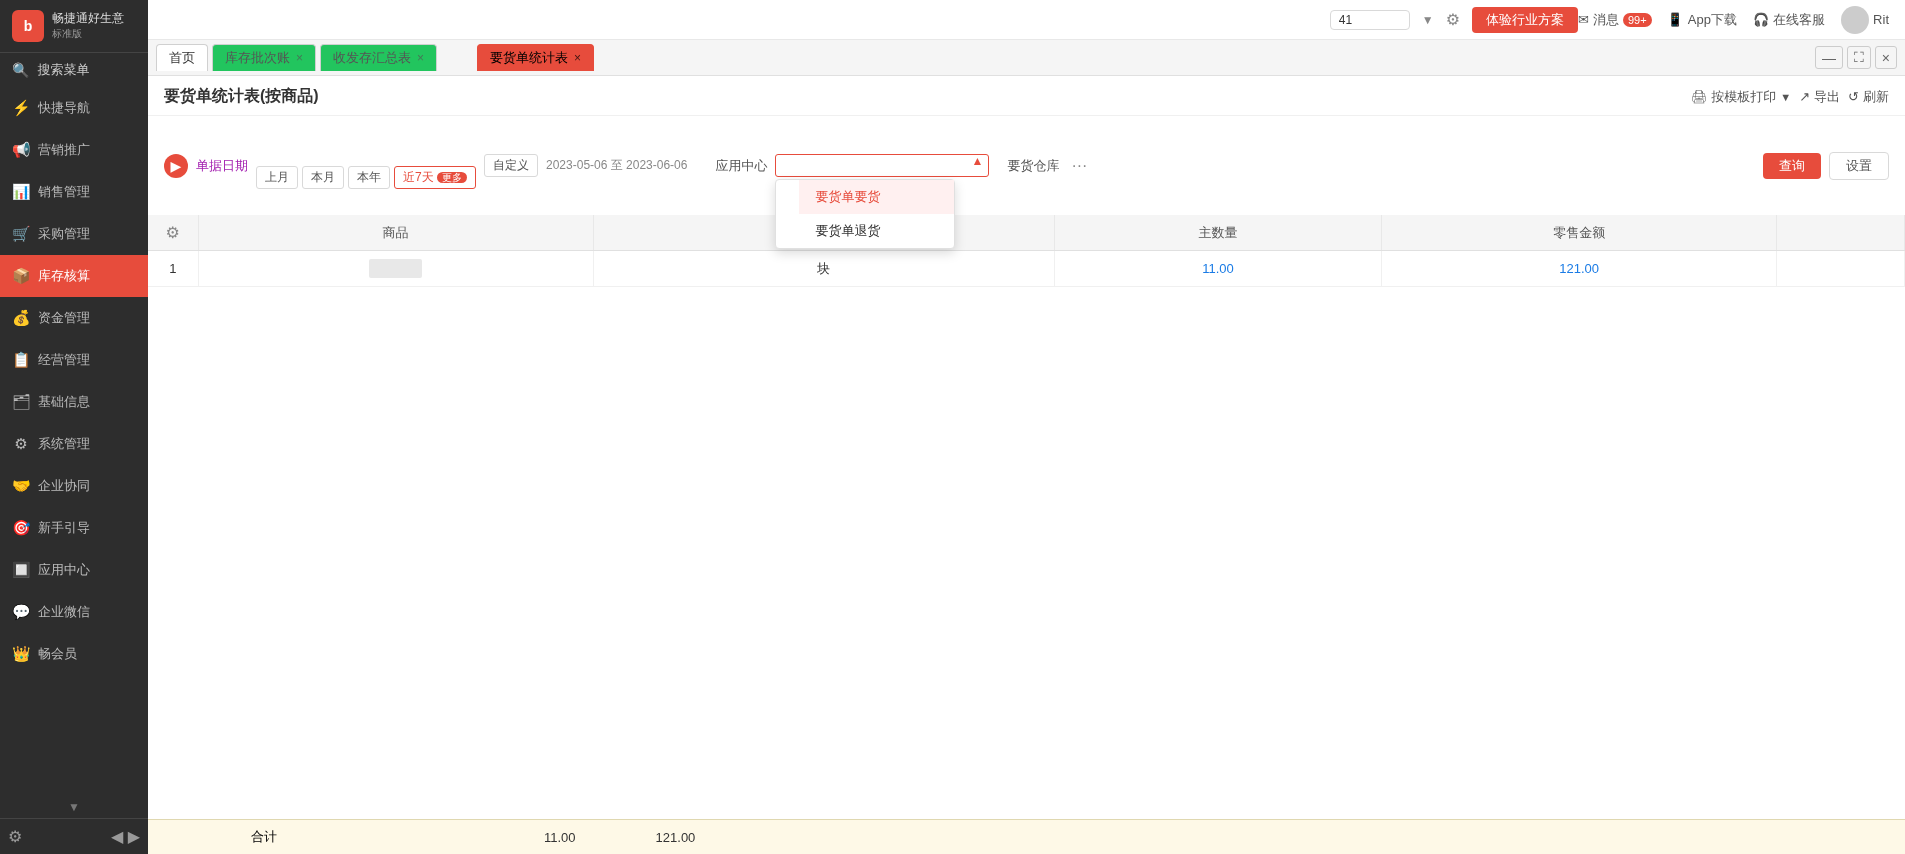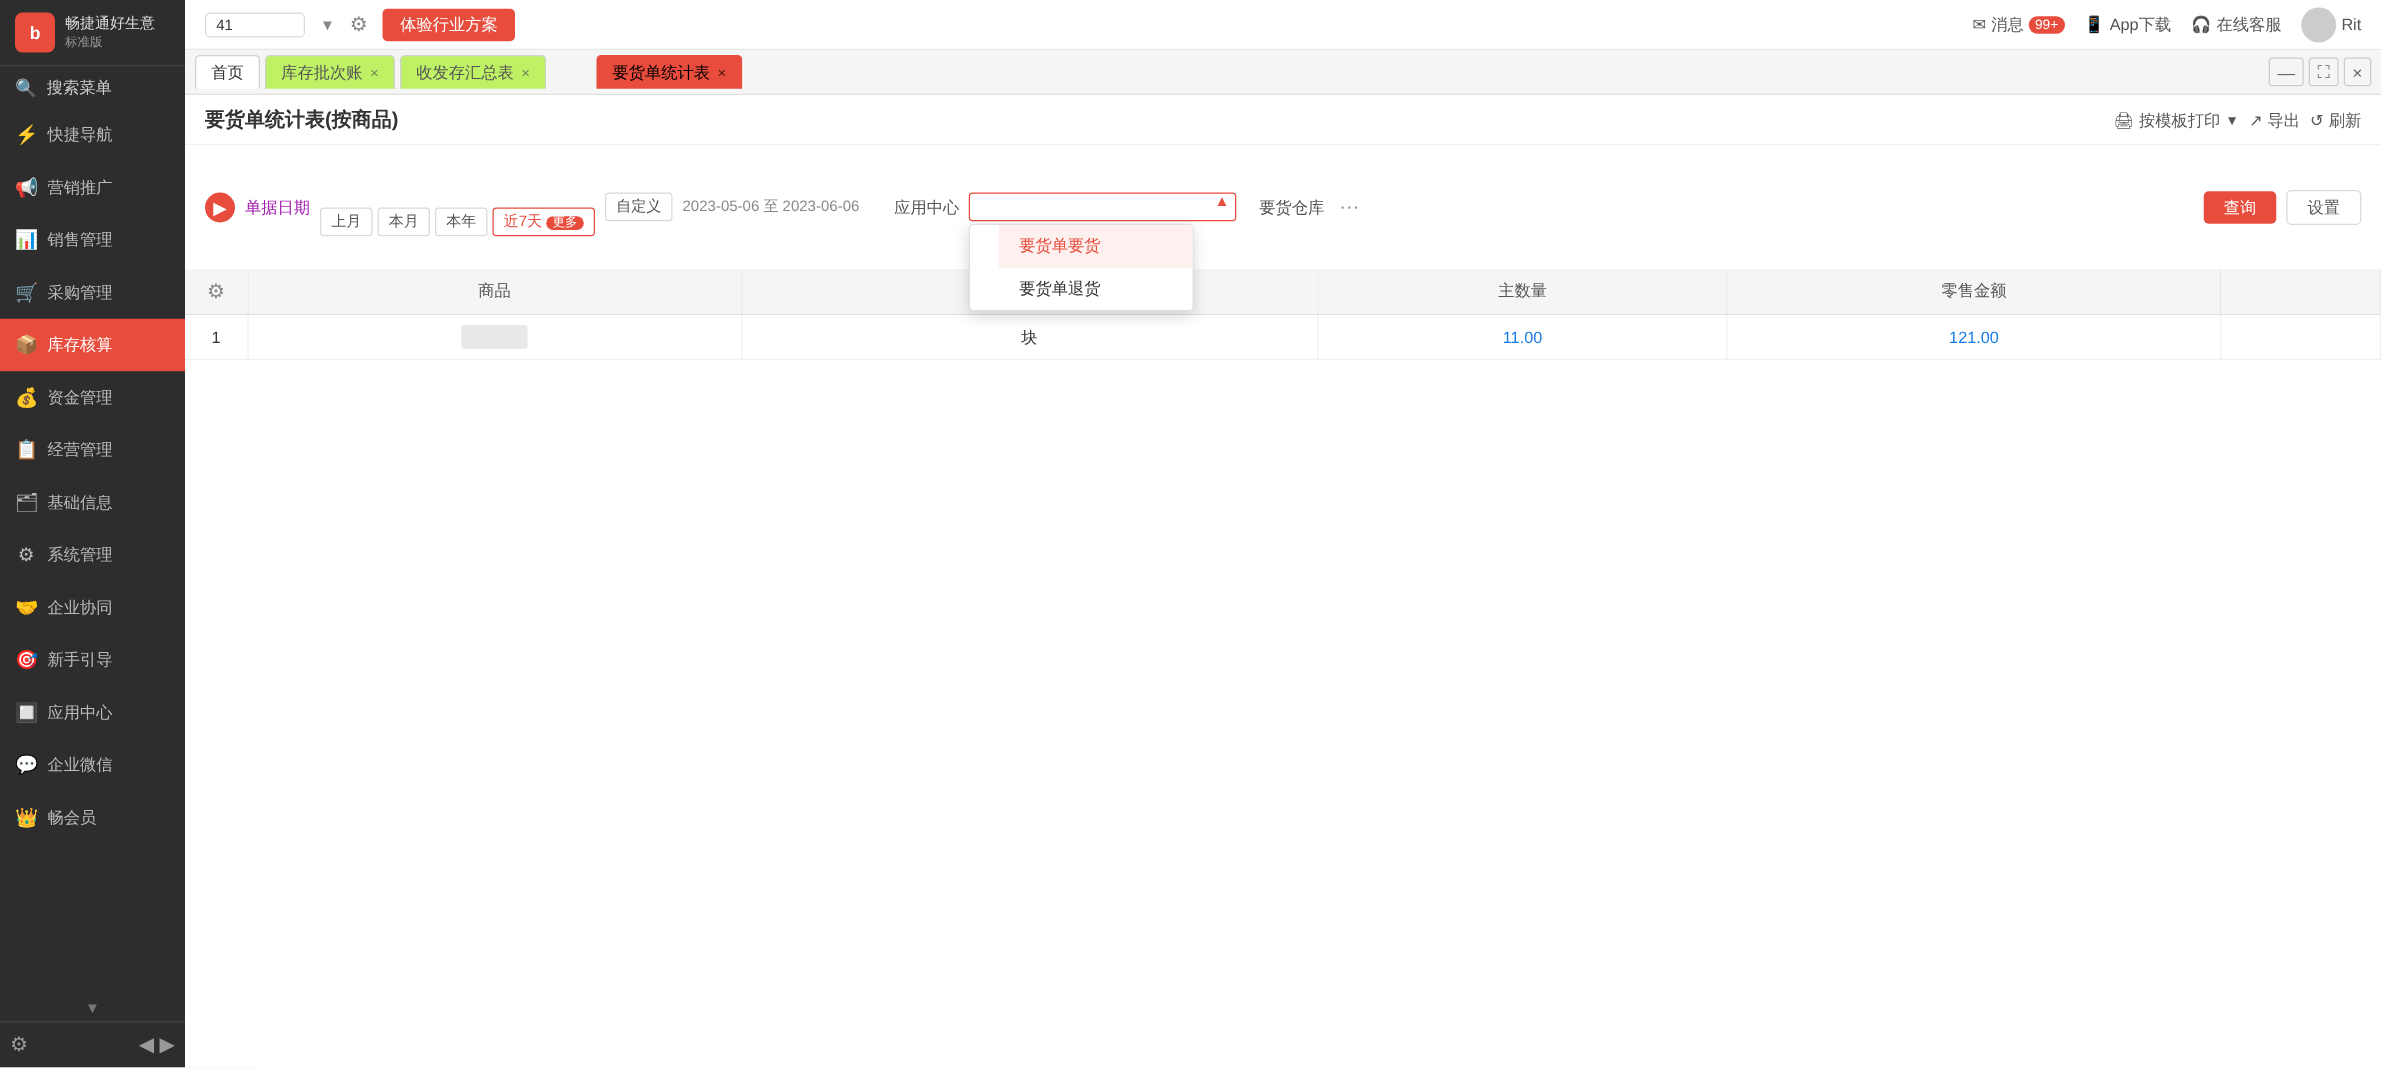--- a/index.html
+++ b/index.html
@@ -21,32 +21,32 @@
     .nav-item .nav-icon { margin-right: 8px; width: 18px; text-align: center; font-size: 15px; }
     .sidebar-bottom { padding: 8px; display: flex; justify-content: space-between; align-items: center; border-top: 1px solid #444; }
     .sidebar-bottom-icon { color: #999; cursor: pointer; font-size: 16px; }
     .scroll-arrow { display: flex; justify-content: center; padding: 4px; }
     .scroll-arrow span { color: #777; cursor: pointer; font-size: 12px; }
 
     
     .main { flex: 1; display: flex; flex-direction: column; overflow: hidden; background: #f0f2f5; }
 
     
-    .topbar { height: 40px; background: #fff; display: flex; align-items: center; justify-content: space-between; padding: 0 16px; border-bottom: 1px solid #e8e8e8; flex-shrink: 0; }
+    .topbar { height: 40px; background: #fff; display: flex; align-items: center; justify-content: flex-end; padding: 0 16px; border-bottom: 1px solid #e8e8e8; flex-shrink: 0; }
     .topbar-left { display: flex; align-items: center; gap: 12px; }
     .breadcrumb-input { border: 1px solid #d9d9d9; border-radius: 4px; padding: 2px 8px; font-size: 12px; color: #333; width: 80px; }
     .topbar-btn-trial { background: #e74c3c; color: white; border: none; border-radius: 4px; padding: 4px 14px; font-size: 13px; cursor: pointer; }
     .topbar-right { display: flex; align-items: center; gap: 16px; font-size: 13px; color: #555; }
     .topbar-right-item { display: flex; align-items: center; gap: 4px; cursor: pointer; }
     .badge { background: #e74c3c; color: white; border-radius: 10px; padding: 1px 5px; font-size: 11px; }
     .avatar { width: 28px; height: 28px; background: #ccc; border-radius: 50%; }
 
     
     .tabbar { height: 36px; background: #f5f5f5; display: flex; align-items: center; padding: 0 8px; border-bottom: 1px solid #e0e0e0; flex-shrink: 0; gap: 4px; }
-    .tab { display: flex; align-items: center; padding: 4px 12px; border-radius: 4px 4px 0 0; font-size: 13px; cursor: pointer; color: #555; background: #bef264; border: 1px solid #d0d0d0; border-bottom: none; }
+    .tab { display: flex; align-items: center; padding: 4px 12px; border-radius: 4px 4px 0 0; font-size: 13px; cursor: pointer; color: #555; background: #22c55e; border: 1px solid #d0d0d0; border-bottom: none; }
     .tab.active { background: #e74c3c; color: #000000; border-color: #e74c3c; margin-left: 36px; }
     .tab .close-btn { margin-left: 6px; font-size: 12px; opacity: 0.7; }
     .tab-home { background: #fff; color: #333; }
     .tab-expand { margin-left: auto; display: flex; gap: 4px; }
     .tab-expand-btn { background: none; border: 1px solid #ccc; border-radius: 3px; padding: 2px 6px; cursor: pointer; font-size: 14px; color: #666; }
 
     
     .page-content { flex: 1; background: #fff; overflow: hidden; display: flex; flex-direction: column; margin: 0; gap: 16px; }
 
     
@@ -313,15 +313,22 @@
             </td>
             <td>
               <span class="td-number">121.00</span>
             </td>
             <td></td>
           </tr>
         </tbody>
       </table>
     </div>
 
+    <div class="table-footer">
+      <span style="min-width:200px; text-align:center;">合计</span>
+      <div style="display:flex; align-items:center; margin-left: 180px; gap: 80px;">
+        <span style="font-size:13px; color:#333;">11.00</span>
+        <span style="font-size:13px; color:#333;">121.00</span>
+      </div>
+    </div>
 
   </div>
 </div>
 
 </body></html>

